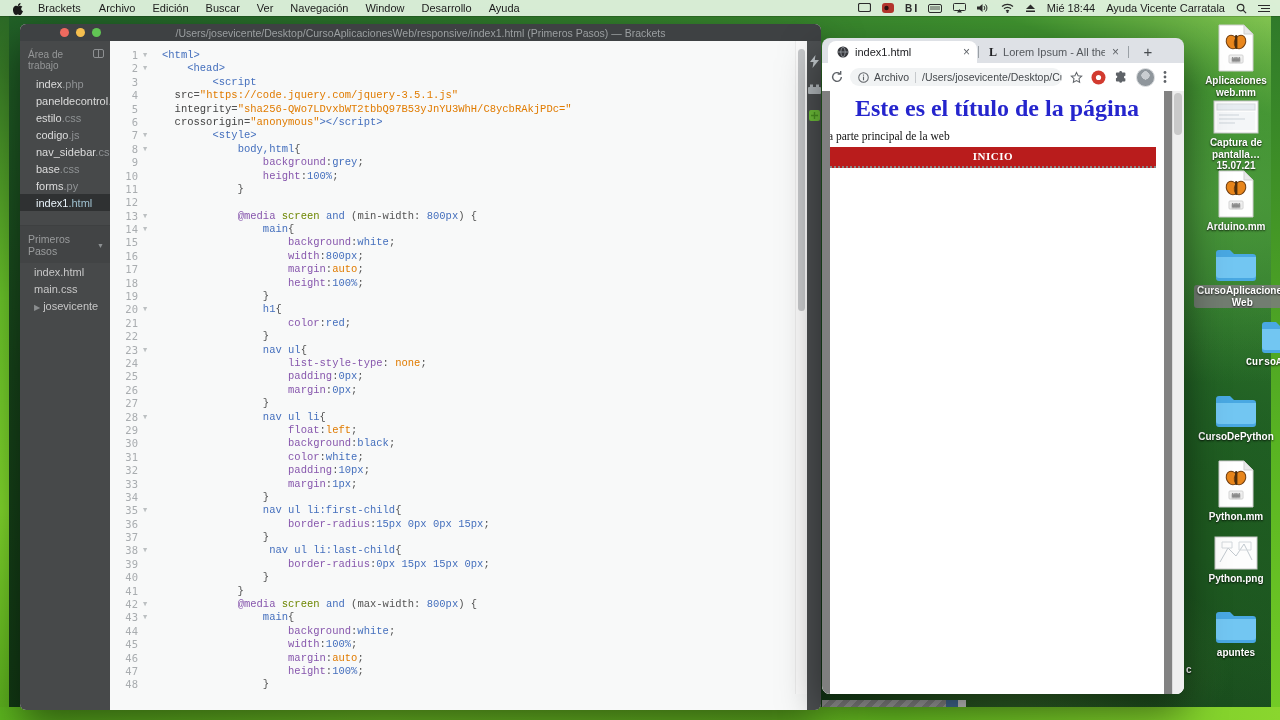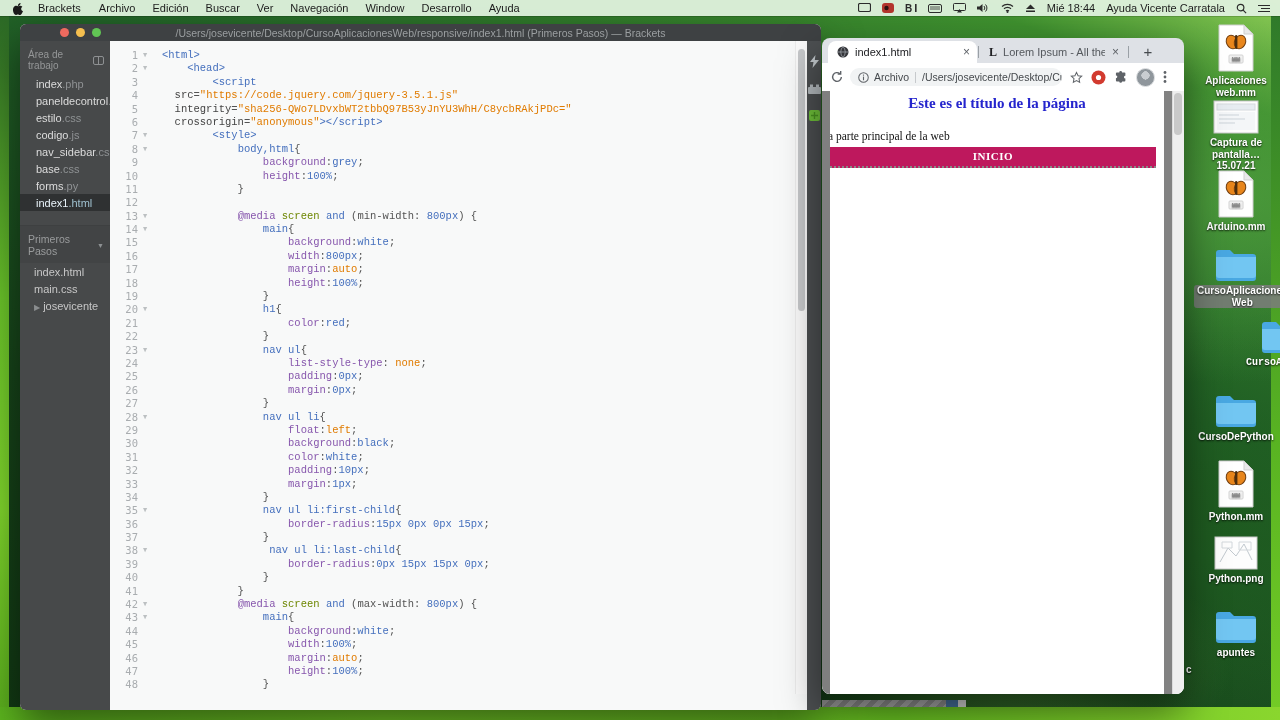--- a/index.html
+++ b/index.html
@@ -33,21 +33,21 @@
   #mb-right .mi{display:flex;align-items:center;}
   #mb-right .txt{white-space:nowrap;}
 
   
   #bk{left:20px;top:24px;width:801px;height:686px;border-radius:6px;
       background:#f8f9f9;box-shadow:0 18px 40px rgba(0,0,0,.5);overflow:hidden;}
   #bk-titlebar{left:0;top:0;width:100%;height:17px;background:#3e4143;display:flex;align-items:center;}
   .tl{width:9px;height:9px;border-radius:50%;margin-right:7px;}
   #bk-title{position:absolute;left:0;right:0;text-align:center;font-size:10.5px;color:#9b9fa1;}
   #bk-sidebar{left:0;top:17px;width:90px;height:669px;background:#47494a;color:#c7c7c7;font-size:11px;}
-  .sb-head{display:flex;align-items:center;color:#959798;font-size:10px;padding:8px 6px 4px 8px;}
+  .sb-head{display:flex;color:#959798;font-size:10px;padding:8px 6px 4px 8px;}
   .sb-head .grow{flex:1;}
   .sb-file{padding:2.5px 0 2.5px 16px;white-space:nowrap;cursor:default;}
   .sb-file .nm{color:#dcdcdc;} .sb-file .ex{color:#8f9294;}
   .sb-file.active{background:#2f3132;}
   .sb-file.active .nm{color:#eaf4fb;} .sb-file.active .ex{color:#9fc0cf;}
   #bk-project{margin-top:14px;border-top:1px solid #3e4041;}
   .sb-proj-head{display:flex;align-items:center;color:#9a9c9d;font-size:10.5px;padding:7px 6px 6px 8px;background:#424445;}
   .sb-pfile{padding:2.5px 0 2.5px 14px;white-space:nowrap;}
   .sb-pfile .tri{color:#8a8d8f;font-size:8px;margin-right:3px;}
   #bk-editor{left:90px;top:17px;width:685px;height:653px;background:#f8f9f9;overflow:hidden;}
@@ -95,24 +95,24 @@
   #omnibox .sep{width:1px;height:11px;background:#c6c9cc;margin:0 6px;flex:none;}
   #omnibox .path{white-space:nowrap;overflow:hidden;color:#45494d;}
   .tb-ic{margin-left:8px;display:flex;flex:none;}
   #avatar{width:17px;height:17px;border-radius:50%;margin-left:8px;flex:none;
      background:radial-gradient(circle at 50% 38%,#c9cdd1 0 30%,#8f969c 31% 100%);border:1px solid #d4d7da;}
   #cr-content{left:0;top:53px;width:100%;height:603px;background:#fff;}
   #pg-grey-l{left:0;top:0;width:8px;height:603px;background:#7f7f7f;}
   #pg-grey-r{left:342px;top:0;width:8px;height:603px;background:#828282;}
   #pg-scroll{left:350px;top:0;width:12px;height:603px;background:#efefef;border-left:1px solid #dcdcdc;}
   #pg-scrollthumb{left:352px;top:2px;width:8px;height:42px;border-radius:4px;background:#c9c9c9;}
-  #pg-title{left:8px;top:4px;width:334px;text-align:center;color:#2525cd;font-weight:bold;font-size:15px;
+  #pg-title{left:8px;top:4px;width:334px;text-align:center;color:#2525cd;font-weight:bold;font-size:24px;
      font-family:"Liberation Serif",serif;}
   #pg-intro{left:6px;top:39px;font-family:"Liberation Serif",serif;font-size:11.5px;color:#111;white-space:nowrap;}
-  #pg-nav{left:8px;top:56px;width:326px;height:19px;background:#be185d;color:#fff;text-align:center;
+  #pg-nav{left:8px;top:56px;width:326px;height:19px;background:#b91c1c;color:#fff;text-align:center;
      font-family:"Liberation Serif",serif;font-weight:bold;font-size:11px;line-height:19px;letter-spacing:.5px;
      border-bottom:2px dotted #888;}
 
   
   .dicon{width:84px;text-align:center;color:#fff;font-size:10px;font-weight:bold;
      text-shadow:0 1px 2px rgba(0,0,0,.85);line-height:11.5px;}
   .dicon .art{display:flex;justify-content:center;margin-bottom:3px;}
   .dicon .lbl{display:inline-block;padding:0 3px;border-radius:3px;}
   .dicon.selected .lbl{background:rgba(125,125,125,.85);}
   #partial-label{color:#fff;font-size:10px;font-weight:bold;text-shadow:0 1px 2px rgba(0,0,0,.85);}

